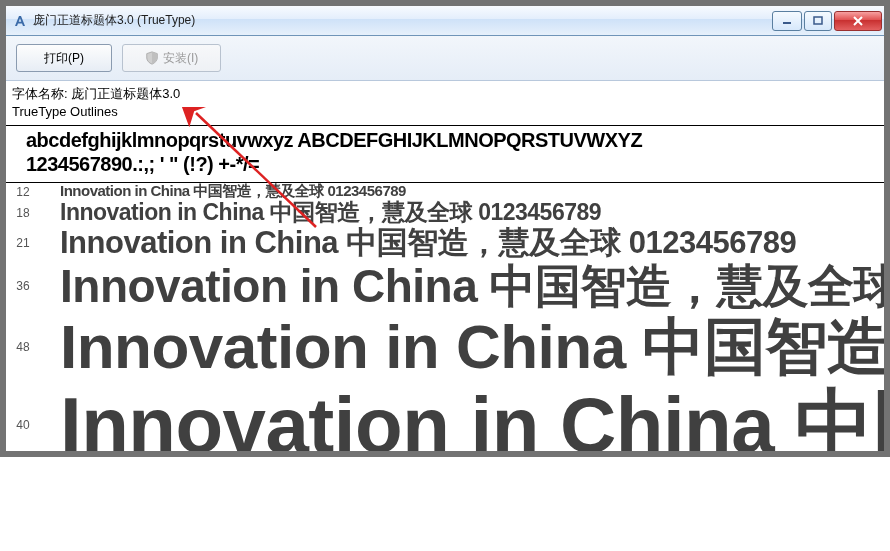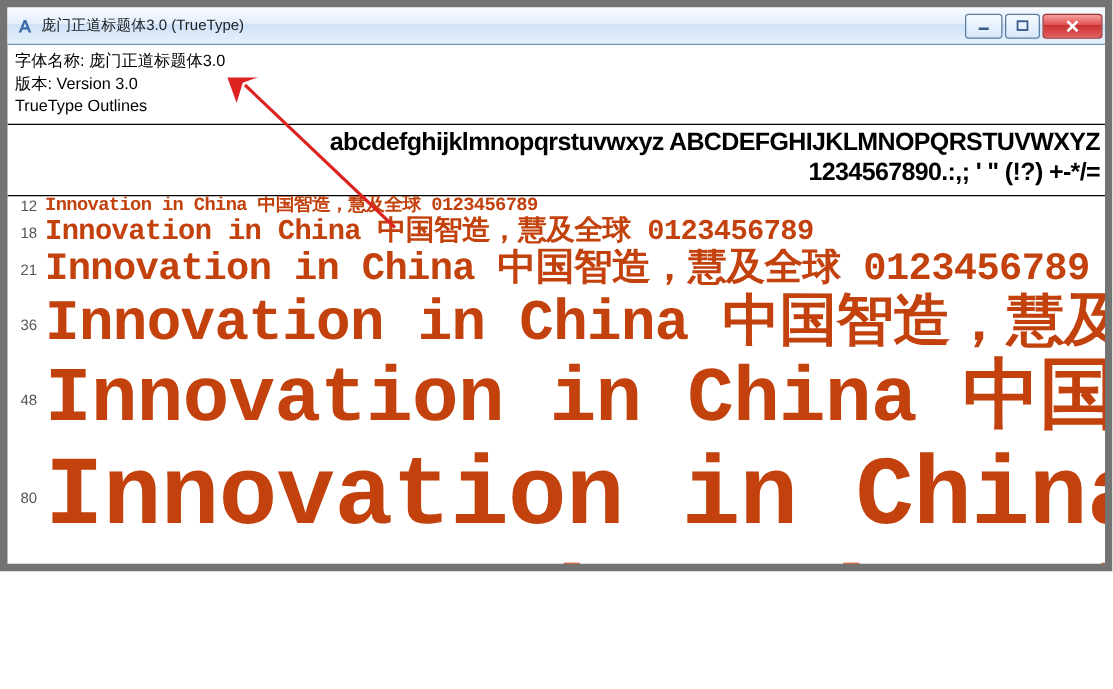--- a/index.html
+++ b/index.html
@@ -82,51 +82,51 @@
       overflow: hidden;
       position: relative;
     }
     .meta {
       padding: 4px 6px;
       font-size: 13px;
       line-height: 1.4;
       border-bottom: 1px solid #000;
     }
     .alphabet {
-      padding: 2px 4px 6px 4px;
+      padding: 2px 4px 6px 20px;
       font-family: Arial, sans-serif;
       font-weight: 900;
       font-size: 20px;
       letter-spacing: -0.5px;
       border-bottom: 1px solid #000;
       line-height: 1.2;
-      text-align: right;
     }
     .samples { padding: 0 0 0 2px; }
     .sample-row {
       display: flex;
       align-items: baseline;
       white-space: nowrap;
       overflow: hidden;
     }
     .sample-size {
       width: 28px;
       text-align: center;
       font-size: 12px;
       color: #555;
       flex-shrink: 0;
       align-self: center;
       padding-left: 2px;
     }
     .sample-text {
-      font-family: Liberation Mono, monospace;
+      font-family: Liberation Sans, sans-serif;
       font-weight: 900;
       letter-spacing: -0.5px;
       white-space: nowrap;
-      color: #c2410c;
+      color: #404040;
+      margin-left: 24px;
     }
     .arrow-overlay {
       position: absolute;
       left: 130px;
       top: 26px;
       pointer-events: none;
     }
     .preview-area { position: relative; height: 100%; }
   </style>
 </head>
@@ -153,35 +153,48 @@
           </svg>
       </div>
       <div class="win-btn close">
         <svg width="12" height="12" viewBox="0 0 12 12">
             <path d="M2 2 L10 10 M10 2 L2 10" stroke="#fff" stroke-width="2"></path>
           </svg>
       </div>
     </div>
   </div>
 
+  <div class="toolbar">
+    <button class="btn">
+      <span>打印(P)</span>
+    </button>
+    <button class="btn disabled">
+      <span class="shield-icon">
+        <svg viewBox="0 0 16 16">
+            <path d="M8 1 L14 3 V8 C14 11 11 14 8 15 C5 14 2 11 2 8 V3 Z" fill="#cfcfcf" stroke="#a8a8a8"></path>
+            <path d="M8 1 L14 3 V8 C14 11 11 14 8 15 V1 Z" fill="#bfbfbf"></path>
+          </svg>
+      </span>
+      <span>安装(I)</span>
+    </button>
+  </div>
 
   <div class="content preview-area">
 
     <svg class="arrow-overlay" width="200" height="130">
       <defs>
         <marker id="ah" markerWidth="12" markerHeight="12" refX="2" refY="6" orient="auto">
           <path d="M0,0 L12,6 L0,12 L3,6 Z" fill="#d22"></path>
         </marker>
       </defs>
       <line x1="180" y1="120" x2="60" y2="6" stroke="#d22" stroke-width="2.5" marker-end="url(#ah)"></line>
     </svg>
 
     <div class="meta">
       <div>字体名称: 庞门正道标题体3.0</div>
-      <div>版本: Version 3.0</div>
       <div>TrueType Outlines</div>
     </div>
 
     <div class="alphabet">
       <div>abcdefghijklmnopqrstuvwxyz  ABCDEFGHIJKLMNOPQRSTUVWXYZ</div>
       <div>1234567890.:,; '  "  (!?)  +-*/=</div>
     </div>
 
     <div class="samples" id="samples">
         <div class="sample-row">
@@ -198,21 +211,21 @@
         </div>
         <div class="sample-row">
           <div class="sample-size">36</div>
           <div class="sample-text" style="font-size: 46px; line-height: 51.52px;">Innovation in China 中国智造，慧及全球 0123456789</div>
         </div>
         <div class="sample-row">
           <div class="sample-size">48</div>
           <div class="sample-text" style="font-size: 62px; line-height: 69.44px;">Innovation in China 中国智造，慧及全球 0123456789</div>
         </div>
         <div class="sample-row">
-          <div class="sample-size">80</div>
+          <div class="sample-size">40</div>
           <div class="sample-text" style="font-size: 78px; line-height: 87.36px;">Innovation in China 中国智造，慧及全球 0123456789</div>
         </div>
         <div class="sample-row">
           <div class="sample-size">51</div>
           <div class="sample-text" style="font-size: 94px; line-height: 105.28px;">Innovation in China 中国智造，慧及全球 0123456789</div>
         </div>
       </div>
 
   </div>
 

